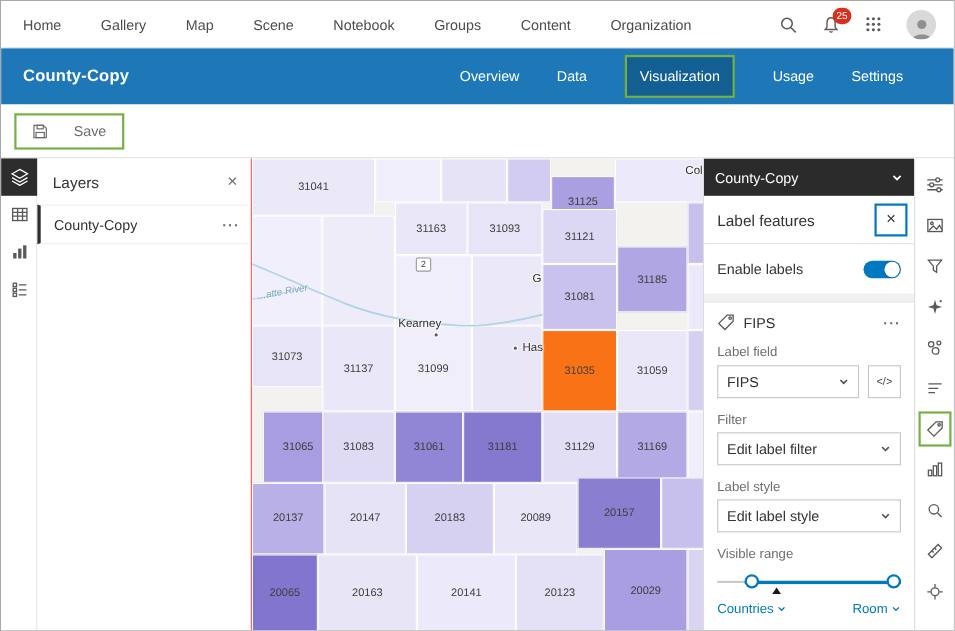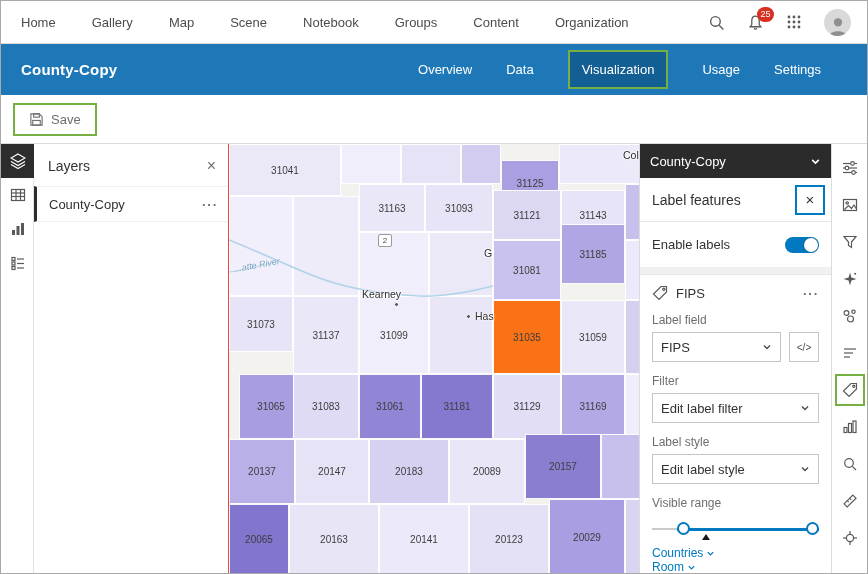--- a/index.html
+++ b/index.html
@@ -22,21 +22,21 @@
   
   .bluebar{height:51px;flex:0 0 51px;background:var(--blue);display:flex;align-items:center;padding:0 20px;color:#fff;}
   .site-title{font-size:15px;font-weight:bold;letter-spacing:.2px;}
   .tabs{margin-left:auto;display:flex;align-items:center;gap:34px;margin-right:26px;}
   .tab{font-size:13px;color:#fff;cursor:pointer;white-space:nowrap;}
   .tab.active{background:var(--tabbg);border:2px solid var(--green);padding:10px 12px;}
 
   
   .toolbar{height:49px;flex:0 0 49px;border-bottom:1px solid #dcdcdc;display:flex;align-items:center;padding:0 12px;background:#fff;}
   .save-highlight{border:2px solid var(--green);padding:2px;}
-  .save-btn{display:flex;align-items:center;gap:7px;background:none;border:none;color:var(--gray);font-size:13px;padding:5px 12px;cursor:pointer;}
+  .save-btn{display:flex;align-items:center;gap:23px;background:none;border:none;color:var(--gray);font-size:13px;padding:5px 12px;cursor:pointer;}
 
   
   .main{flex:1;display:flex;min-height:0;}
   .left-strip{width:33px;flex:0 0 33px;border-right:1px solid #e2e2e2;display:flex;flex-direction:column;background:#fff;}
   .strip-item{width:33px;height:34px;display:flex;align-items:center;justify-content:center;color:#595959;cursor:pointer;}
   .left-strip .strip-item.active{background:#2d2d2d;color:#fff;}
 
   .layers-panel{width:195px;flex:0 0 195px;border-right:1px solid #ef4444;background:#fff;}
   .panel-head{display:flex;align-items:center;justify-content:space-between;padding:14px 12px 12px 14px;font-size:14px;color:#323232;}
   .panel-head .close{color:var(--gray);font-size:16px;cursor:pointer;line-height:1;}
@@ -71,21 +71,21 @@
   .select{flex:1;height:30px;border:1px solid #c5c5c5;background:#fff;display:flex;align-items:center;justify-content:space-between;padding:0 8px;font-size:13px;color:#323232;cursor:pointer;min-width:0;}
   .select span{overflow:hidden;text-overflow:ellipsis;white-space:nowrap;}
   .code-btn{width:30px;height:30px;flex:0 0 30px;border:1px solid #c5c5c5;background:#fff;font-size:10px;color:#4c4c4c;cursor:pointer;}
   .slider{position:relative;height:26px;margin-top:8px;cursor:pointer;}
   .slider .track{position:absolute;left:0;right:0;top:10px;height:2px;background:#cacaca;}
   .slider .active-track{position:absolute;left:15%;right:0;top:9.5px;height:3px;background:var(--accent);}
   .slider .handle{position:absolute;top:4px;width:13px;height:13px;border-radius:50%;background:#fff;border:2px solid var(--accent);}
   .slider .h1{left:15%;}
   .slider .h2{right:0;}
   .slider .range-marker{position:absolute;left:30%;top:16px;width:0;height:0;border-left:4px solid transparent;border-right:4px solid transparent;border-bottom:6px solid #1a1a1a;}
-  .range-row{display:flex;justify-content:space-between;margin-top:2px;flex-direction:column;}
+  .range-row{display:flex;justify-content:space-between;margin-top:2px;}
   .range-link{display:inline-flex;align-items:center;gap:3px;font-size:12px;color:var(--accent);cursor:pointer;}
 
   
   .right-strip{width:36px;flex:0 0 36px;border-left:1px solid #dcdcdc;background:#fff;display:flex;flex-direction:column;align-items:center;padding-top:8px;gap:5px;}
   .right-strip .strip-item{width:30px;height:32px;color:#595959;}
   .right-strip .strip-item.active-green{border:2px solid var(--green);}
   svg{display:block;}
 </style>
 </head>
 <body>
@@ -228,23 +228,20 @@
           <div class="county" style="left: 330px; top: 0px; width: 82px; height: 40px; background: rgb(236, 234, 250);"></div>
           <div class="county" style="left: 130px; top: 40px; width: 66px; height: 48px; background: rgb(234, 232, 248);">
             <span>31163</span>
           </div>
           <div class="county" style="left: 196px; top: 40px; width: 68px; height: 48px; background: rgb(231, 228, 247);">
             <span>31093</span>
           </div>
           <div class="county" style="left: 264px; top: 46px; width: 68px; height: 50px; background: rgb(220, 216, 243);">
             <span>31121</span>
           </div>
-          <div class="county" style="left: 332px; top: 46px; width: 64px; height: 50px; background: rgb(231, 228, 247);">
-            <span>31143</span>
-          </div>
           <div class="county" style="left: 396px; top: 40px; width: 16px; height: 56px; background: rgb(199, 192, 237);"></div>
           <div class="county" style="left: 0px; top: 52px; width: 64px; height: 100px; background: rgb(241, 239, 251);"></div>
           <div class="county" style="left: 64px; top: 52px; width: 66px; height: 100px; background: rgb(238, 236, 249);"></div>
           <div class="county" style="left: 130px; top: 88px; width: 70px; height: 64px; background: rgb(240, 238, 250);"></div>
           <div class="county" style="left: 200px; top: 88px; width: 64px; height: 64px; background: rgb(235, 233, 248);"></div>
           <div class="county" style="left: 264px; top: 96px; width: 68px; height: 60px; background: rgb(201, 194, 238);">
             <span>31081</span>
           </div>
           <div class="county" style="left: 332px; top: 80px; width: 64px; height: 60px; background: rgb(176, 166, 227);">
             <span>31185</span>

